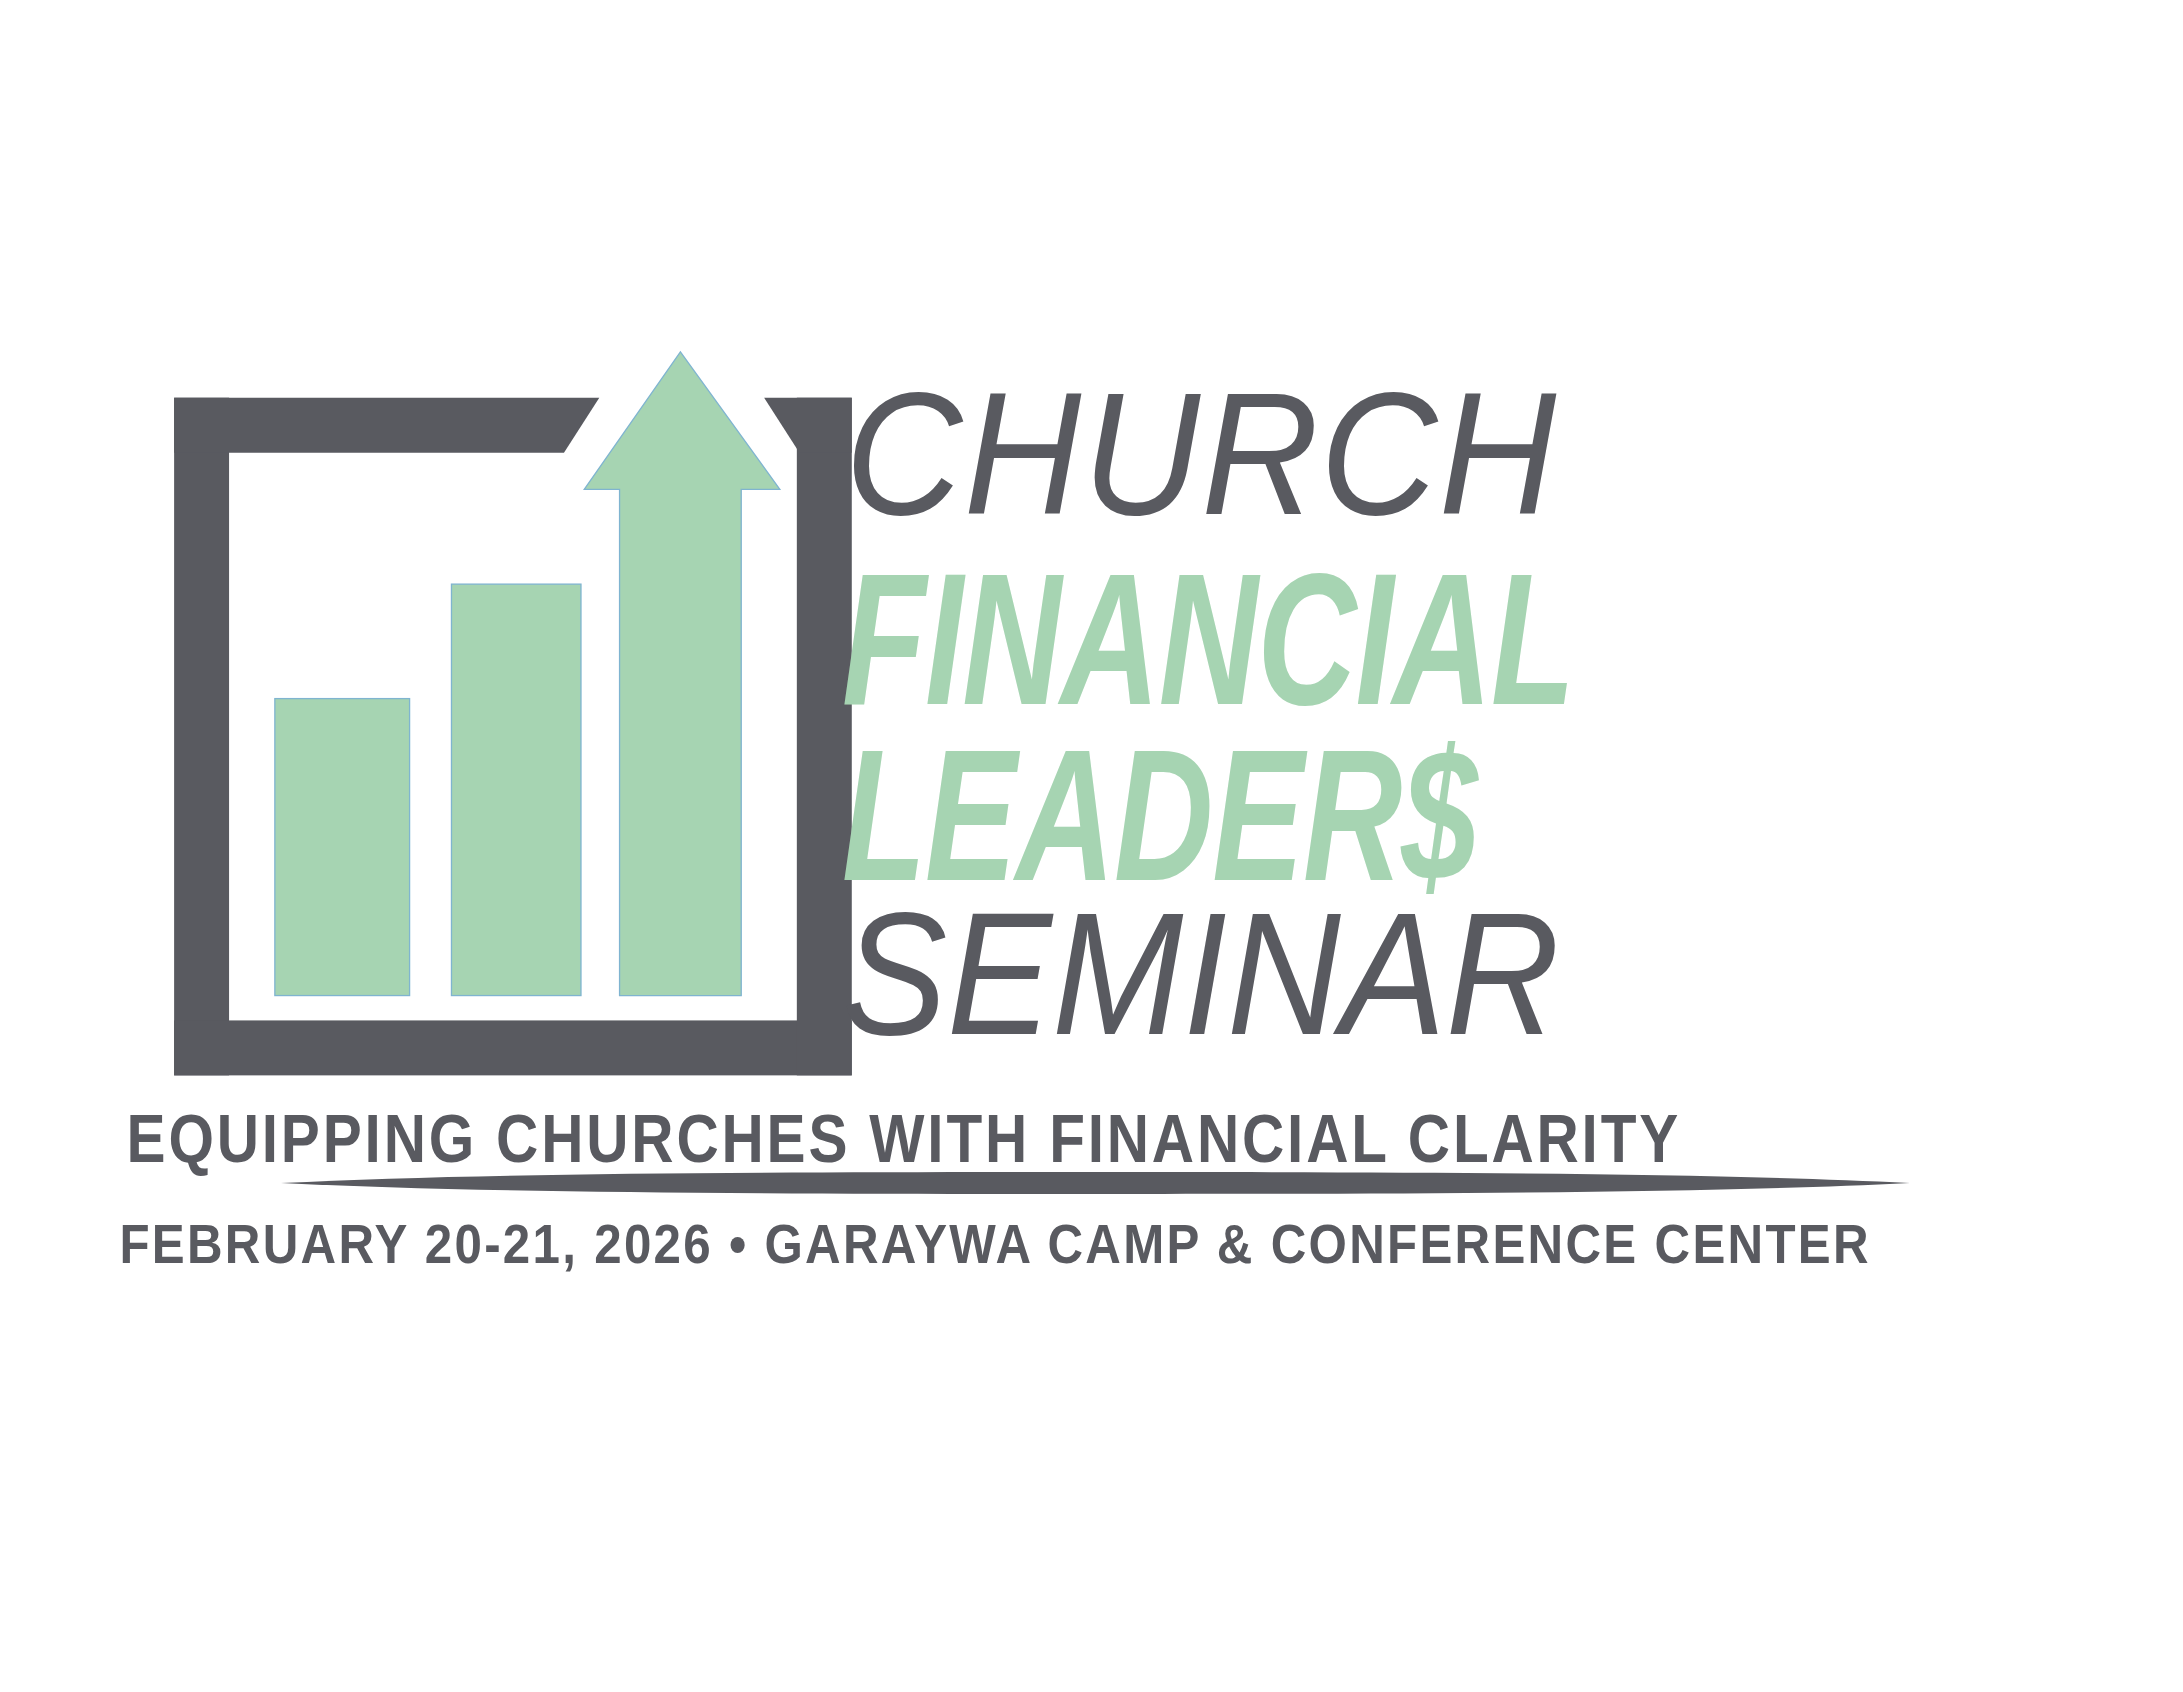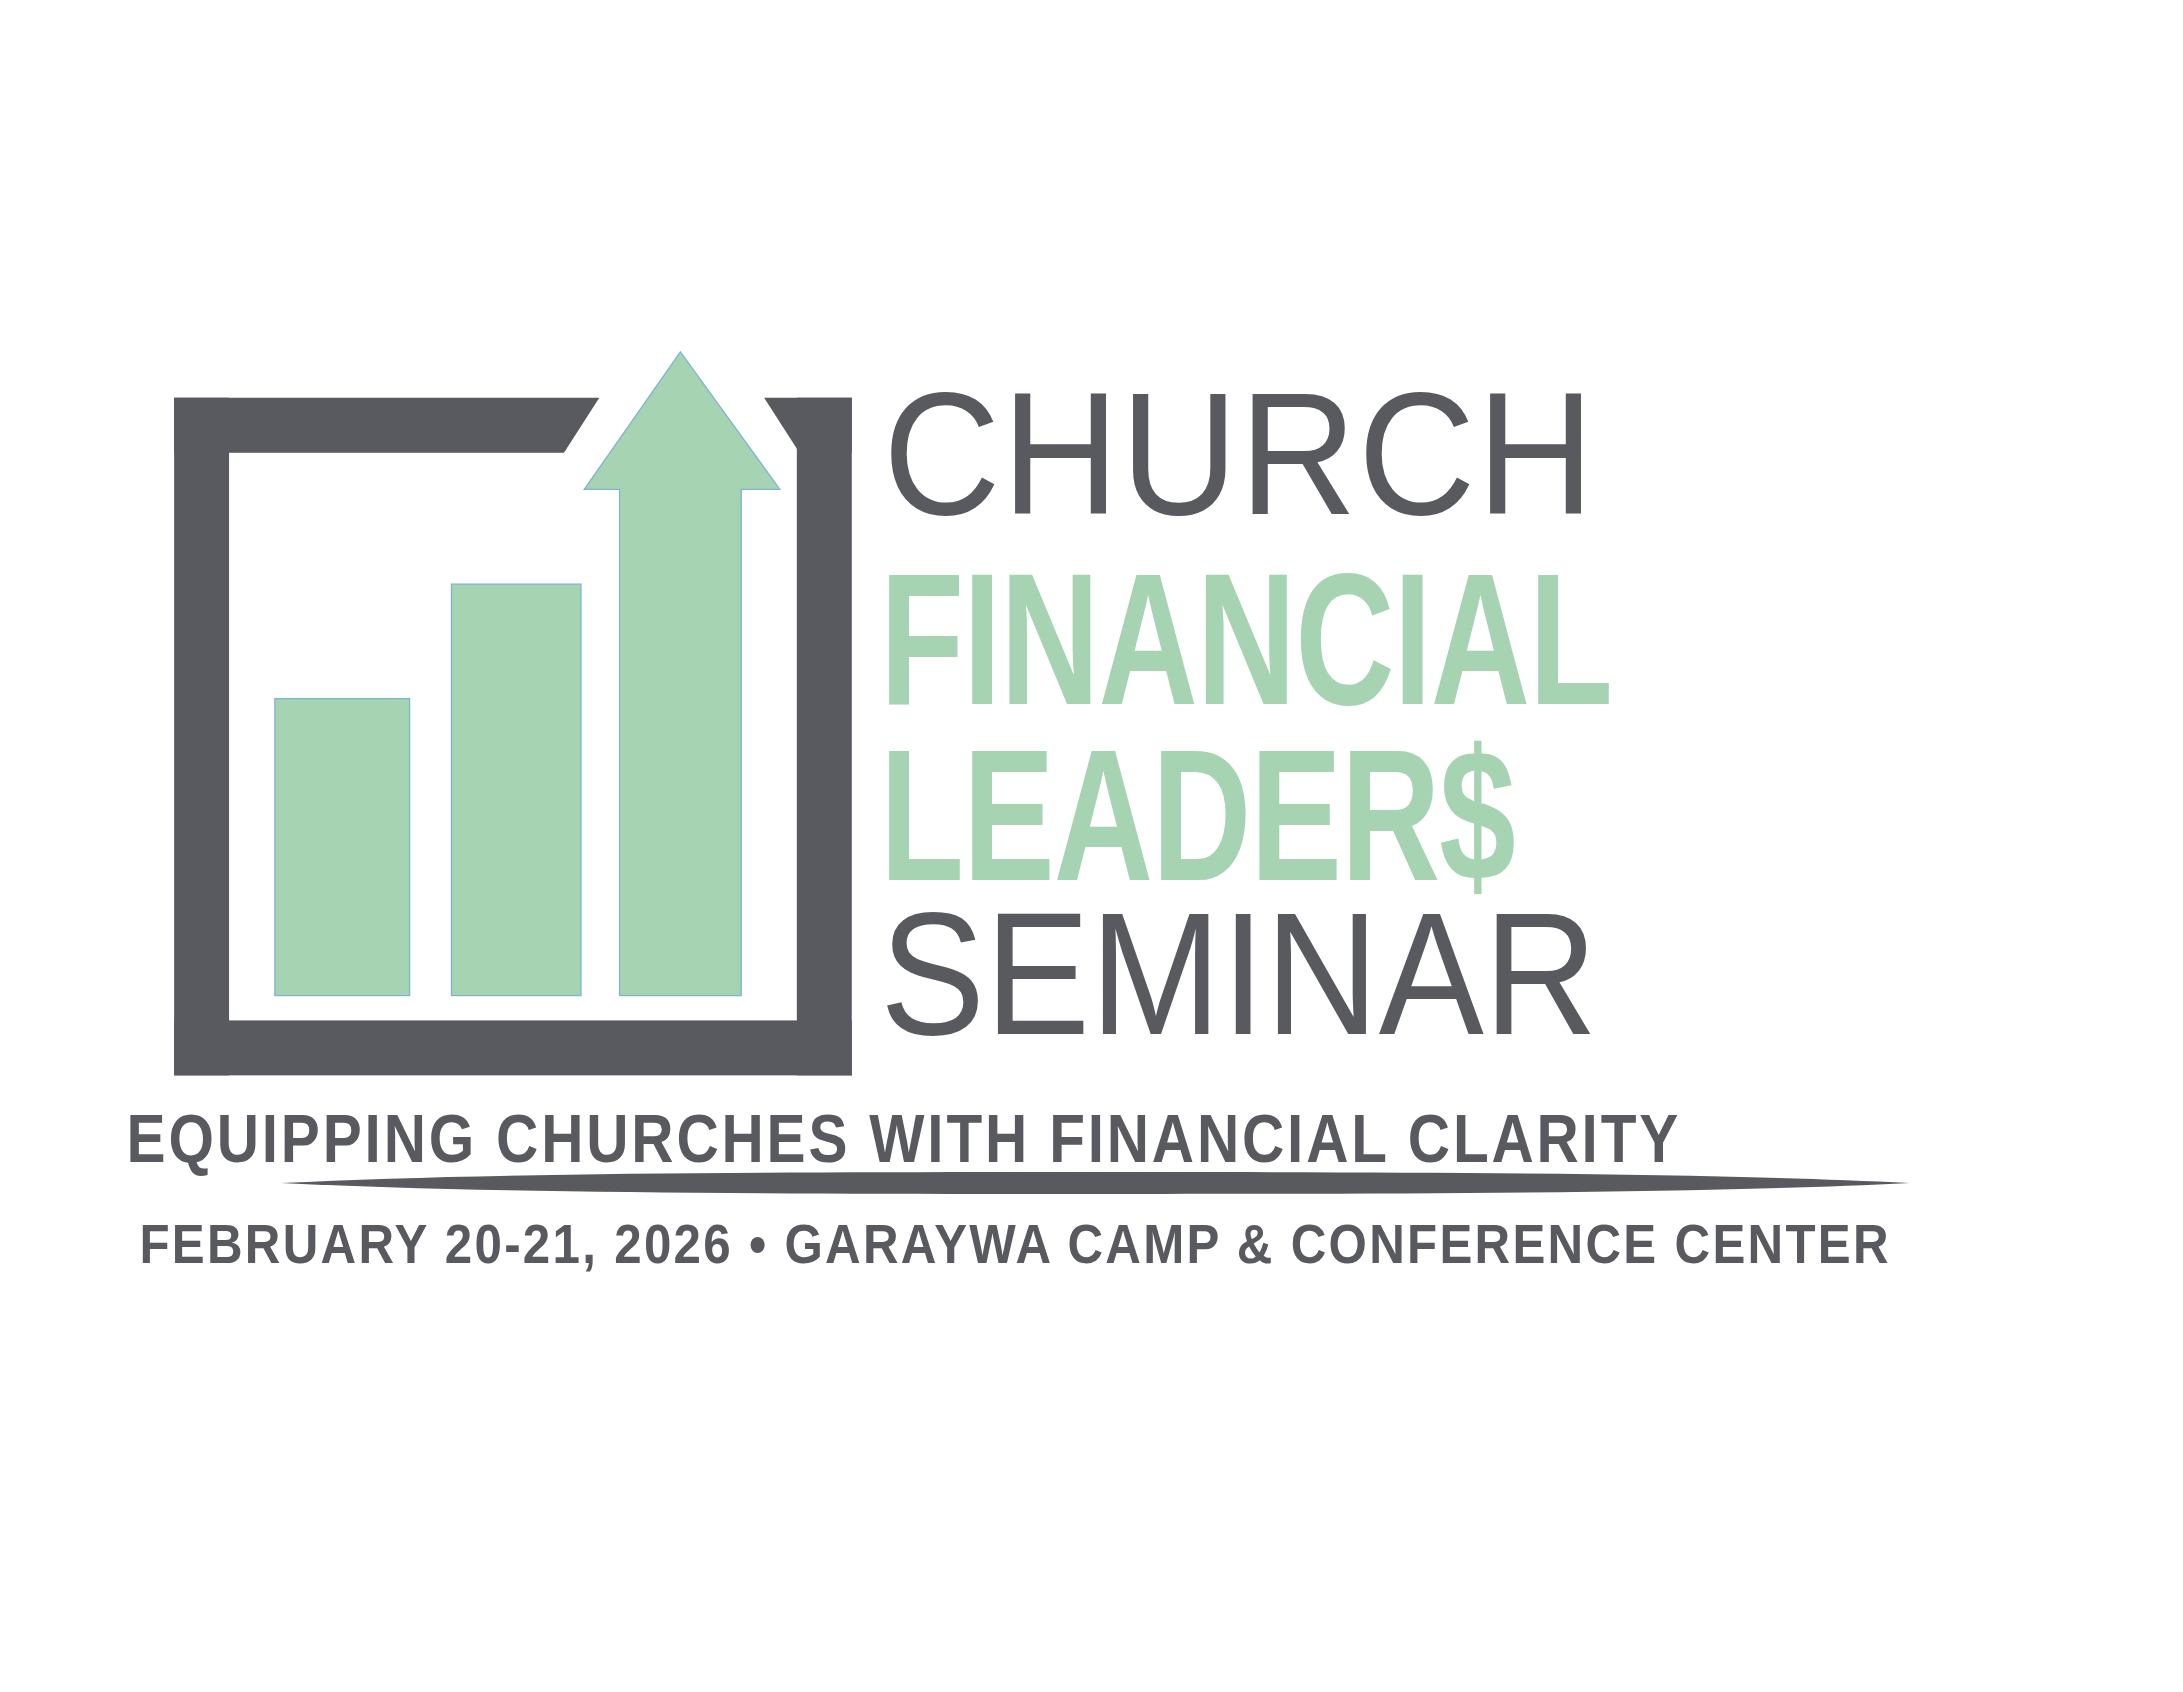--- a/index.html
+++ b/index.html
@@ -28,24 +28,25 @@
     left: 0px;
     top: 0px;
     width: 916px;
     height: 1112px;
   }
   .logo-mark svg { display: block; width: 100%; height: 100%; }
 
   
   .wordmark {
     position: absolute;
-    left: 880px;
+    left: 842px;
     top: 366px;
     width: 1177px;
     height: 746px;
+    font-style: italic;
   }
 
   .line-church {
     position: absolute;
     left: 2.6px;
     top: 0px;
     font-family: "Liberation Sans", sans-serif;
     font-weight: 300;
     font-size: 175px;
     line-height: 175px;
@@ -135,21 +136,20 @@
   }
   .divider svg { display:block; width:100%; height:100%; }
 
   
   .eventline {
     position: absolute;
     left: 0px;
     top: 1213px;
     width: 1780px;
     text-align: center;
-    margin-left: 20px;
   }
   .eventline-text {
     display: inline-block;
     font-family: "Liberation Sans Narrow", "Liberation Sans", sans-serif;
     font-weight: 700;
     font-size: 56px;
     line-height: 61px;
     letter-spacing: 2.6px;
     color: #595A60;
     transform: scaleX(0.88);

